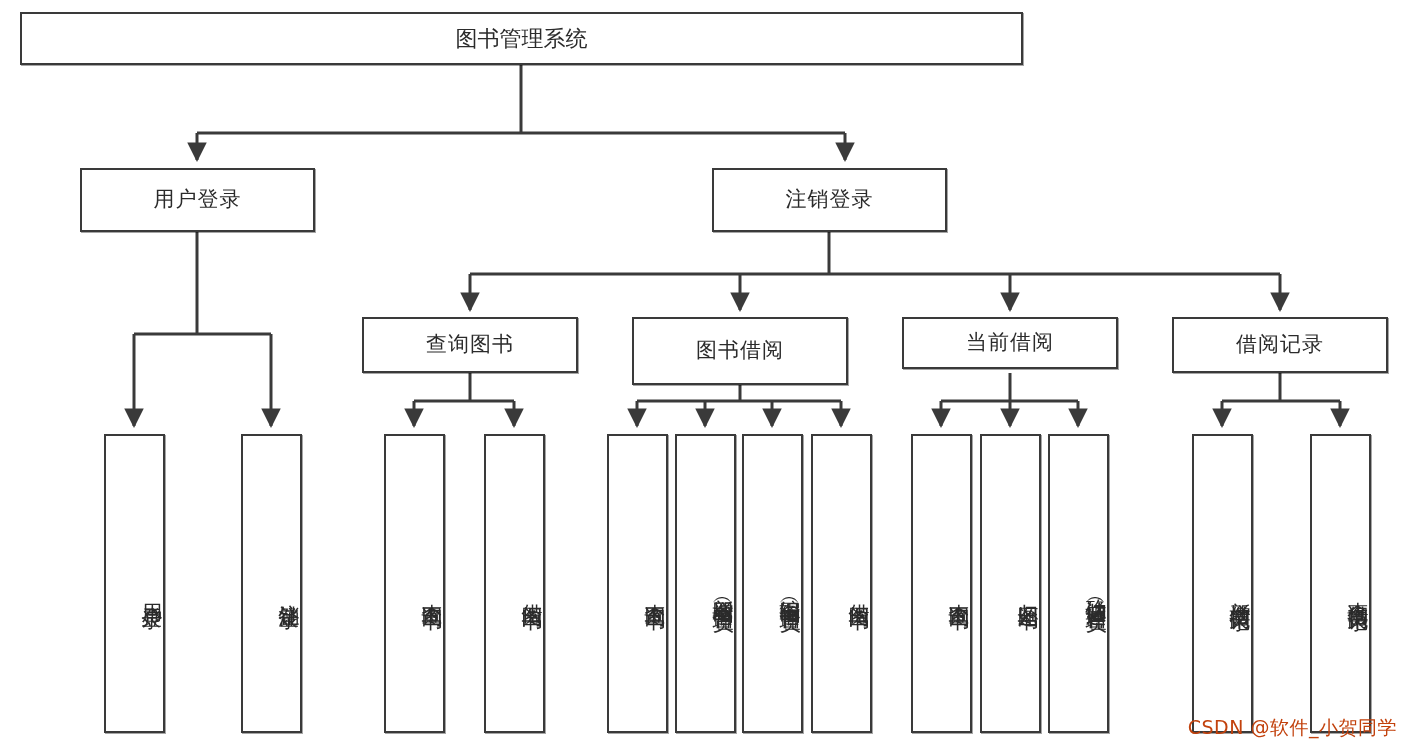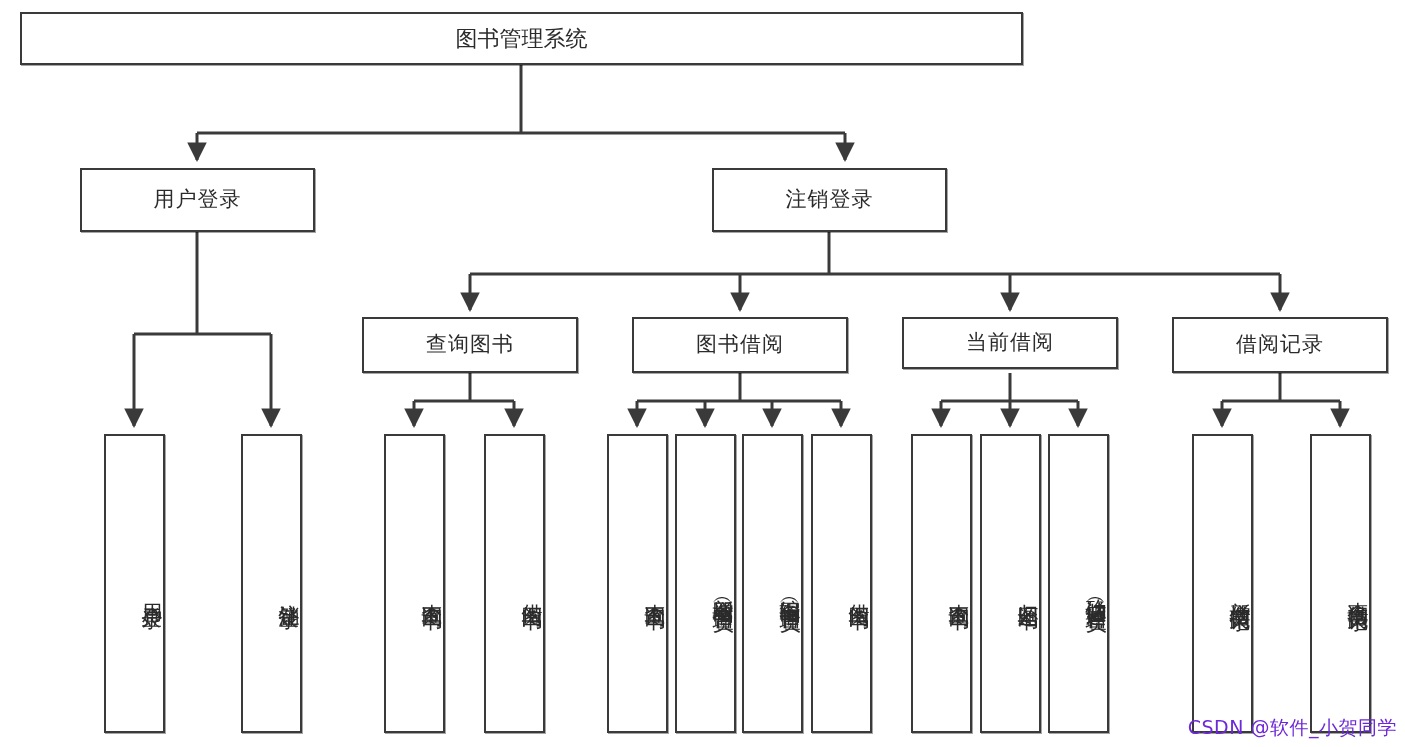--- a/index.html
+++ b/index.html
@@ -57,21 +57,21 @@
     writing-mode: vertical-rl;
     text-orientation: upright;
     white-space: nowrap;
     line-height: 1.05;
   }
   .watermark {
     position: absolute;
     right: 8px;
     bottom: 6px;
     font-size: 19px;
-    color: #6d28d9;
+    color: #c2410c;
     letter-spacing: 0.5px;
     white-space: nowrap;
   }
 </style>
 </head>
 <body>
 
 <div id="canvas">
 
   <svg class="wires" viewBox="0 0 1405 747" xmlns="http://www.w3.org/2000/svg">
@@ -131,21 +131,21 @@
   <div class="node h" style="left:80px; top:168px; width:235px; height:64px;">
     <span>用户登录</span>
   </div>
   <div class="node h" style="left:712px; top:168px; width:235px; height:64px;">
     <span>注销登录</span>
   </div>
 
   <div class="node h" style="left:362px; top:317px; width:216px; height:56px;">
     <span>查询图书</span>
   </div>
-  <div class="node h" style="left:632px; top:317px; width:216px; height:56px;">
+  <div class="node h" style="left:632px; top:317px; width:216px; height:68px;">
     <span>图书借阅</span>
   </div>
   <div class="node h" style="left:902px; top:317px; width:216px; height:52px;">
     <span>当前借阅</span>
   </div>
   <div class="node h" style="left:1172px; top:317px; width:216px; height:56px;">
     <span>借阅记录</span>
   </div>
 
   <div class="node leaf" style="left:104px; top:434px; width:61px; height:299px;">

